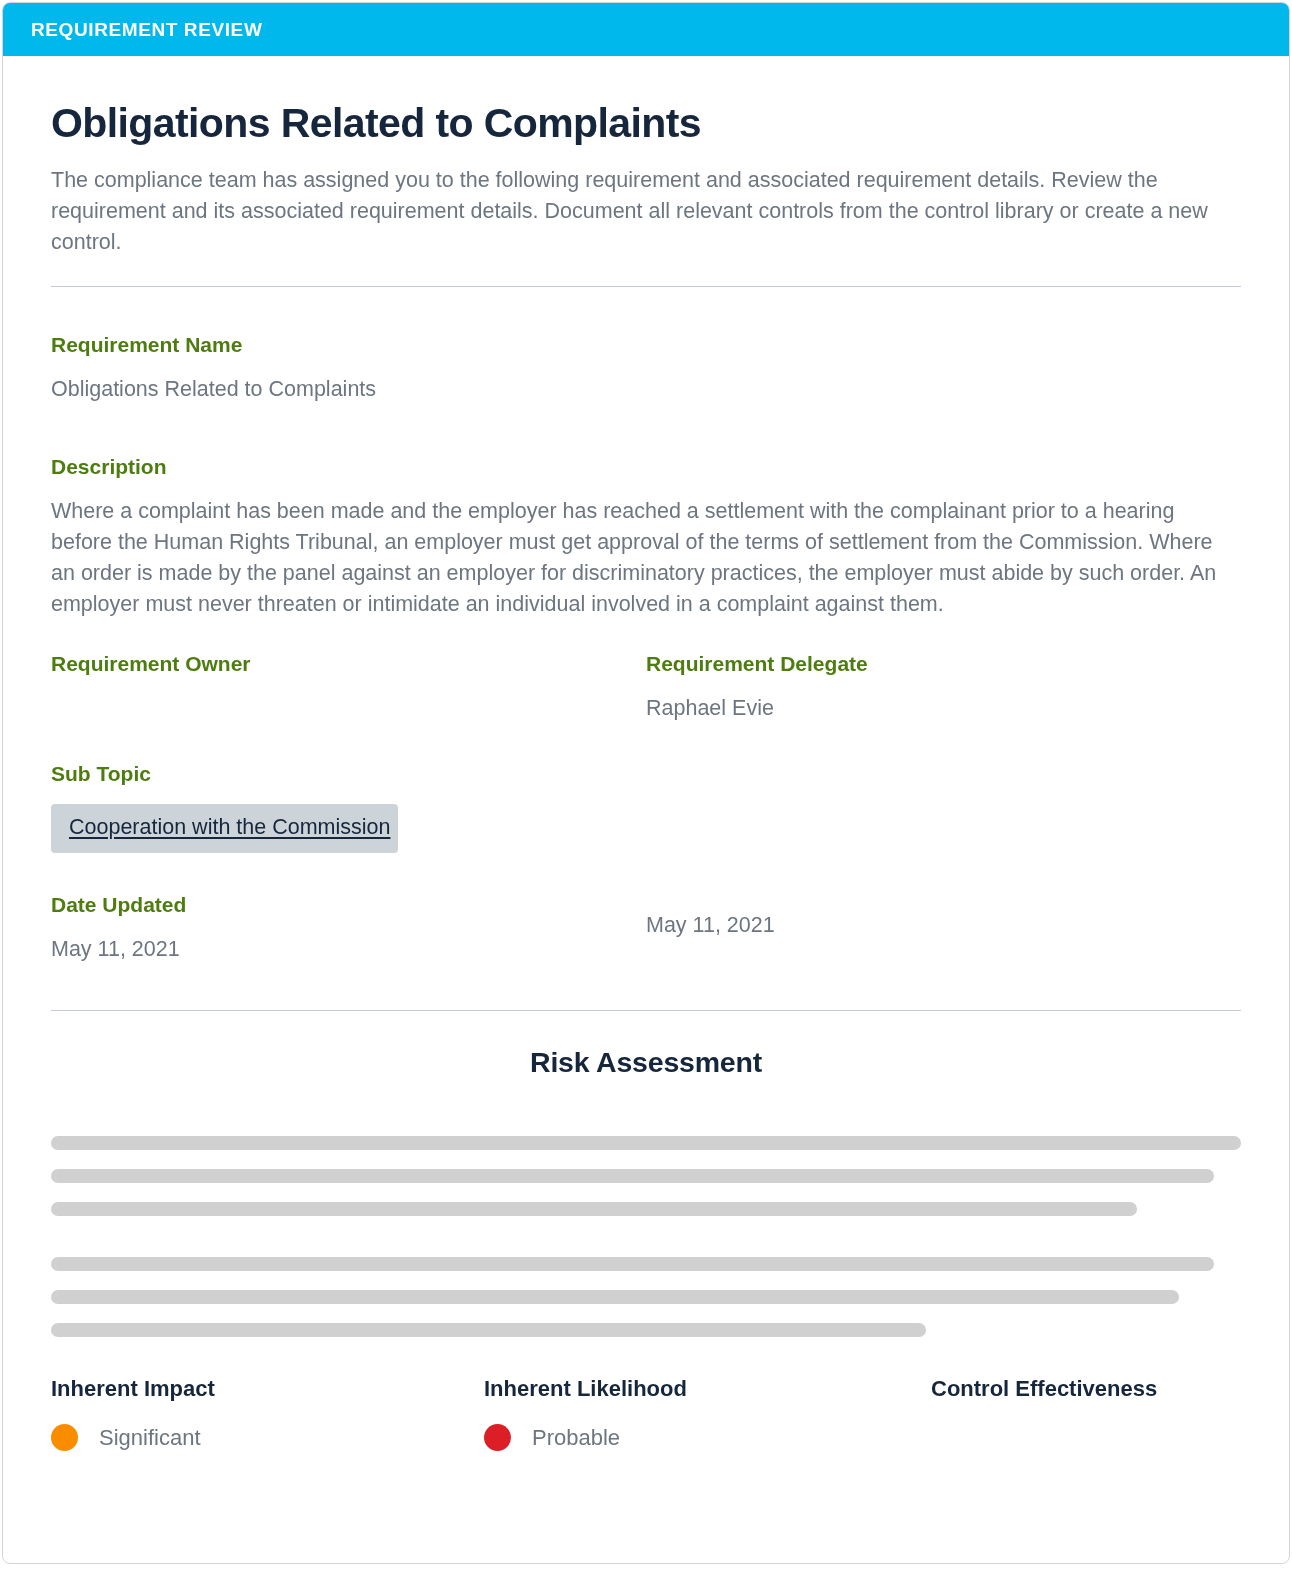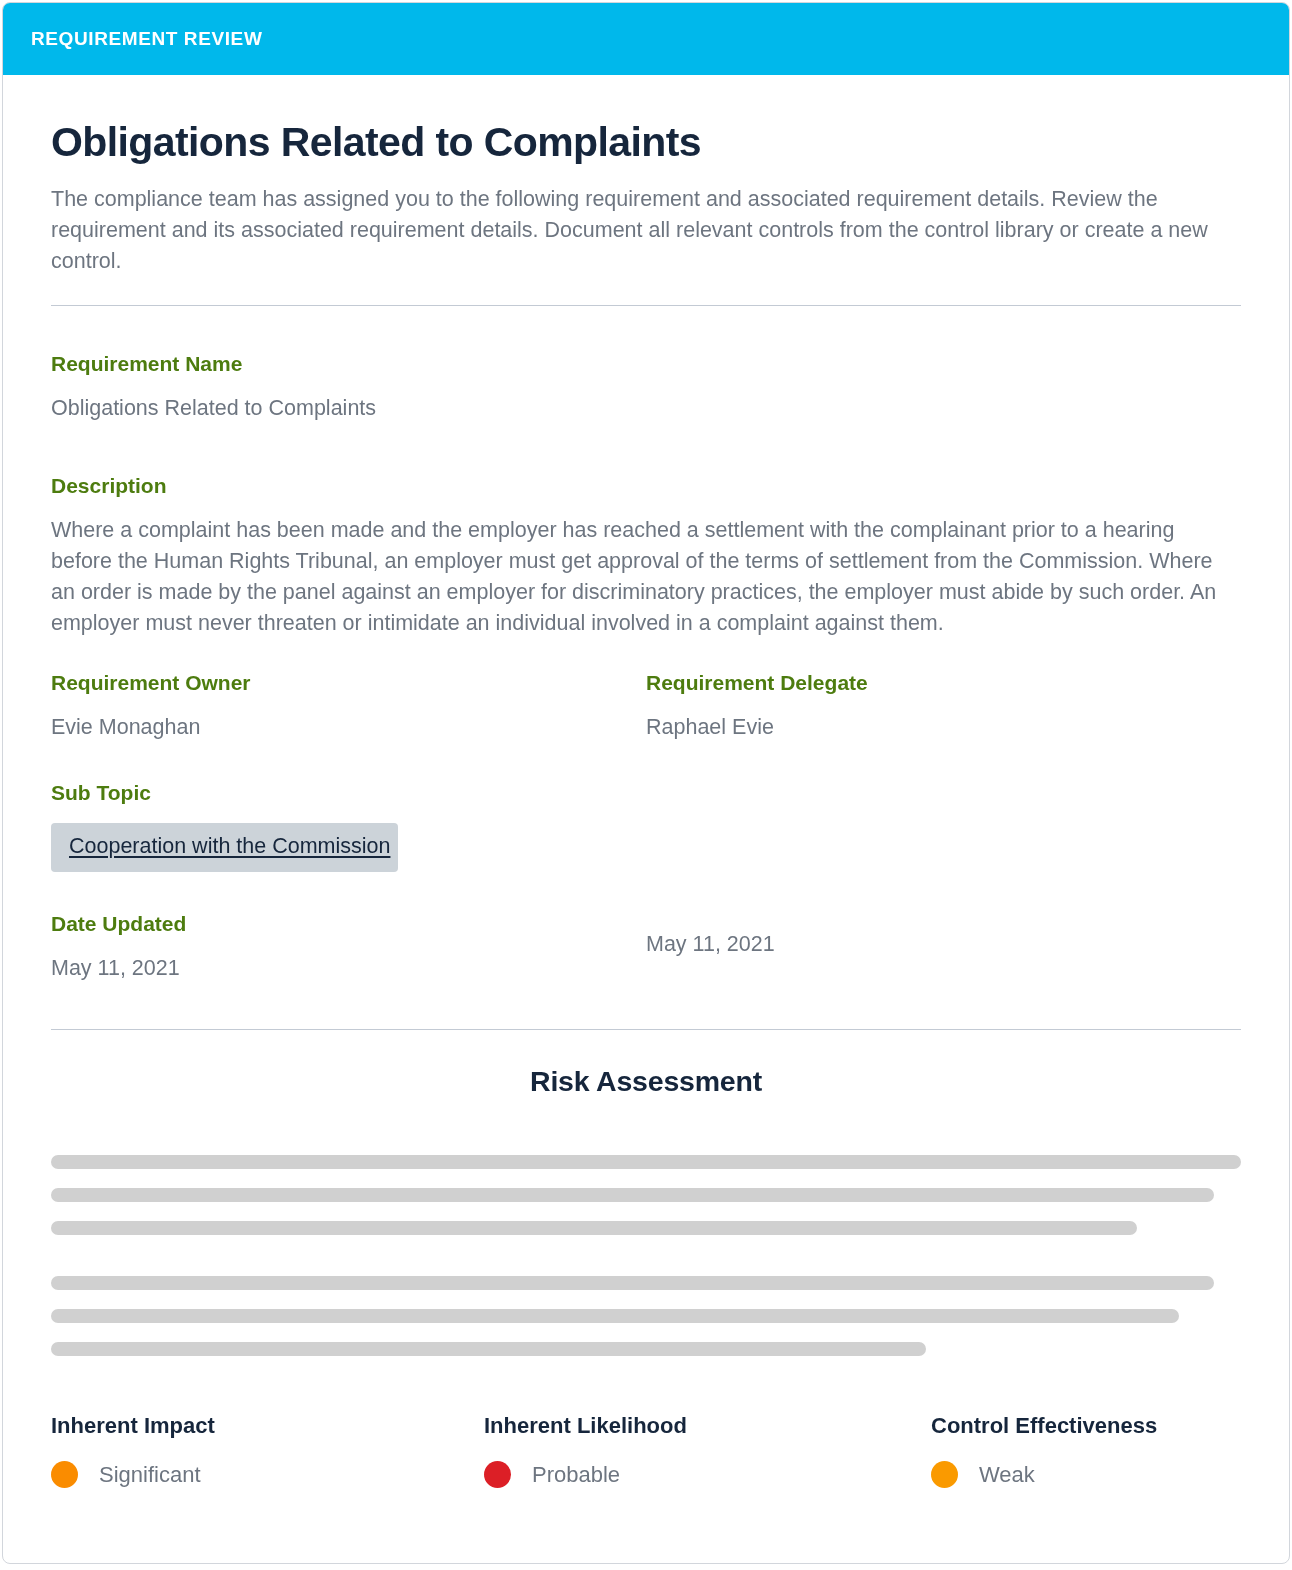--- a/index.html
+++ b/index.html
@@ -21,21 +21,21 @@
     margin: 2px;
     background: #ffffff;
     border: 1px solid #d2d6dc;
     border-radius: 8px;
     box-sizing: border-box;
     overflow: hidden;
   }
 
   
   .banner {
-    height: 72px;
+    height: 53px;
     background: #00b8eb;
     display: flex;
     align-items: center;
     padding: 0 16px 0 28px;
     box-sizing: border-box;
   }
   .banner-title {
     color: #ffffff;
     font-size: 19px;
     font-weight: bold;
@@ -132,21 +132,21 @@
   .skel-bar {
     height: 14px;
     background: #d0d0d0;
     border-radius: 7px;
   }
   .skel-bar + .skel-bar { margin-top: 19px; }
 
   
   .risk-row {
     display: flex;
-    margin-top: 57px;
+    margin-top: 39px;
     padding-bottom: 50px;
   }
   .risk-col-1 { width: 433px; }
   .risk-col-2 { width: 447px; }
   .risk-col-3 { flex: 1; }
 
   .risk-label {
     font-size: 22px;
     font-weight: bold;
     color: #16263c;
@@ -191,21 +191,20 @@
     </div>
 
     <div class="block-desc">
       <div class="field-label">Description</div>
       <div class="field-value">Where a complaint has been made and the employer has reached a settlement with the complainant prior to a hearing before the Human Rights Tribunal, an employer must get approval of the terms of settlement from the Commission. Where an order is made by the panel against an employer for discriminatory practices, the employer must abide by such order. An employer must never threaten or intimidate an individual involved in a complaint against them.</div>
     </div>
 
     <div class="two-col">
       <div class="col">
         <div class="field-label">Requirement Owner</div>
-        <div class="field-value">Evie Monaghan</div>
       </div>
       <div class="col">
         <div class="field-label">Requirement Delegate</div>
         <div class="field-value">Raphael Evie</div>
       </div>
     </div>
 
     <div class="block-subtopic">
       <div class="field-label">Sub Topic</div>
       <div class="chip">
@@ -250,21 +249,17 @@
       </div>
       <div class="risk-col-2">
         <div class="risk-label">Inherent Likelihood</div>
         <div class="risk-value-row">
           <span class="dot" style="background: rgb(220, 31, 38);"></span>
           <span class="risk-value">Probable</span>
         </div>
       </div>
       <div class="risk-col-3">
         <div class="risk-label">Control Effectiveness</div>
-        <div class="risk-value-row">
-          <span class="dot" style="background: rgb(250, 154, 0);"></span>
-          <span class="risk-value">Weak</span>
-        </div>
       </div>
     </div>
 
   </div>
 </div>
 
 </body></html>

